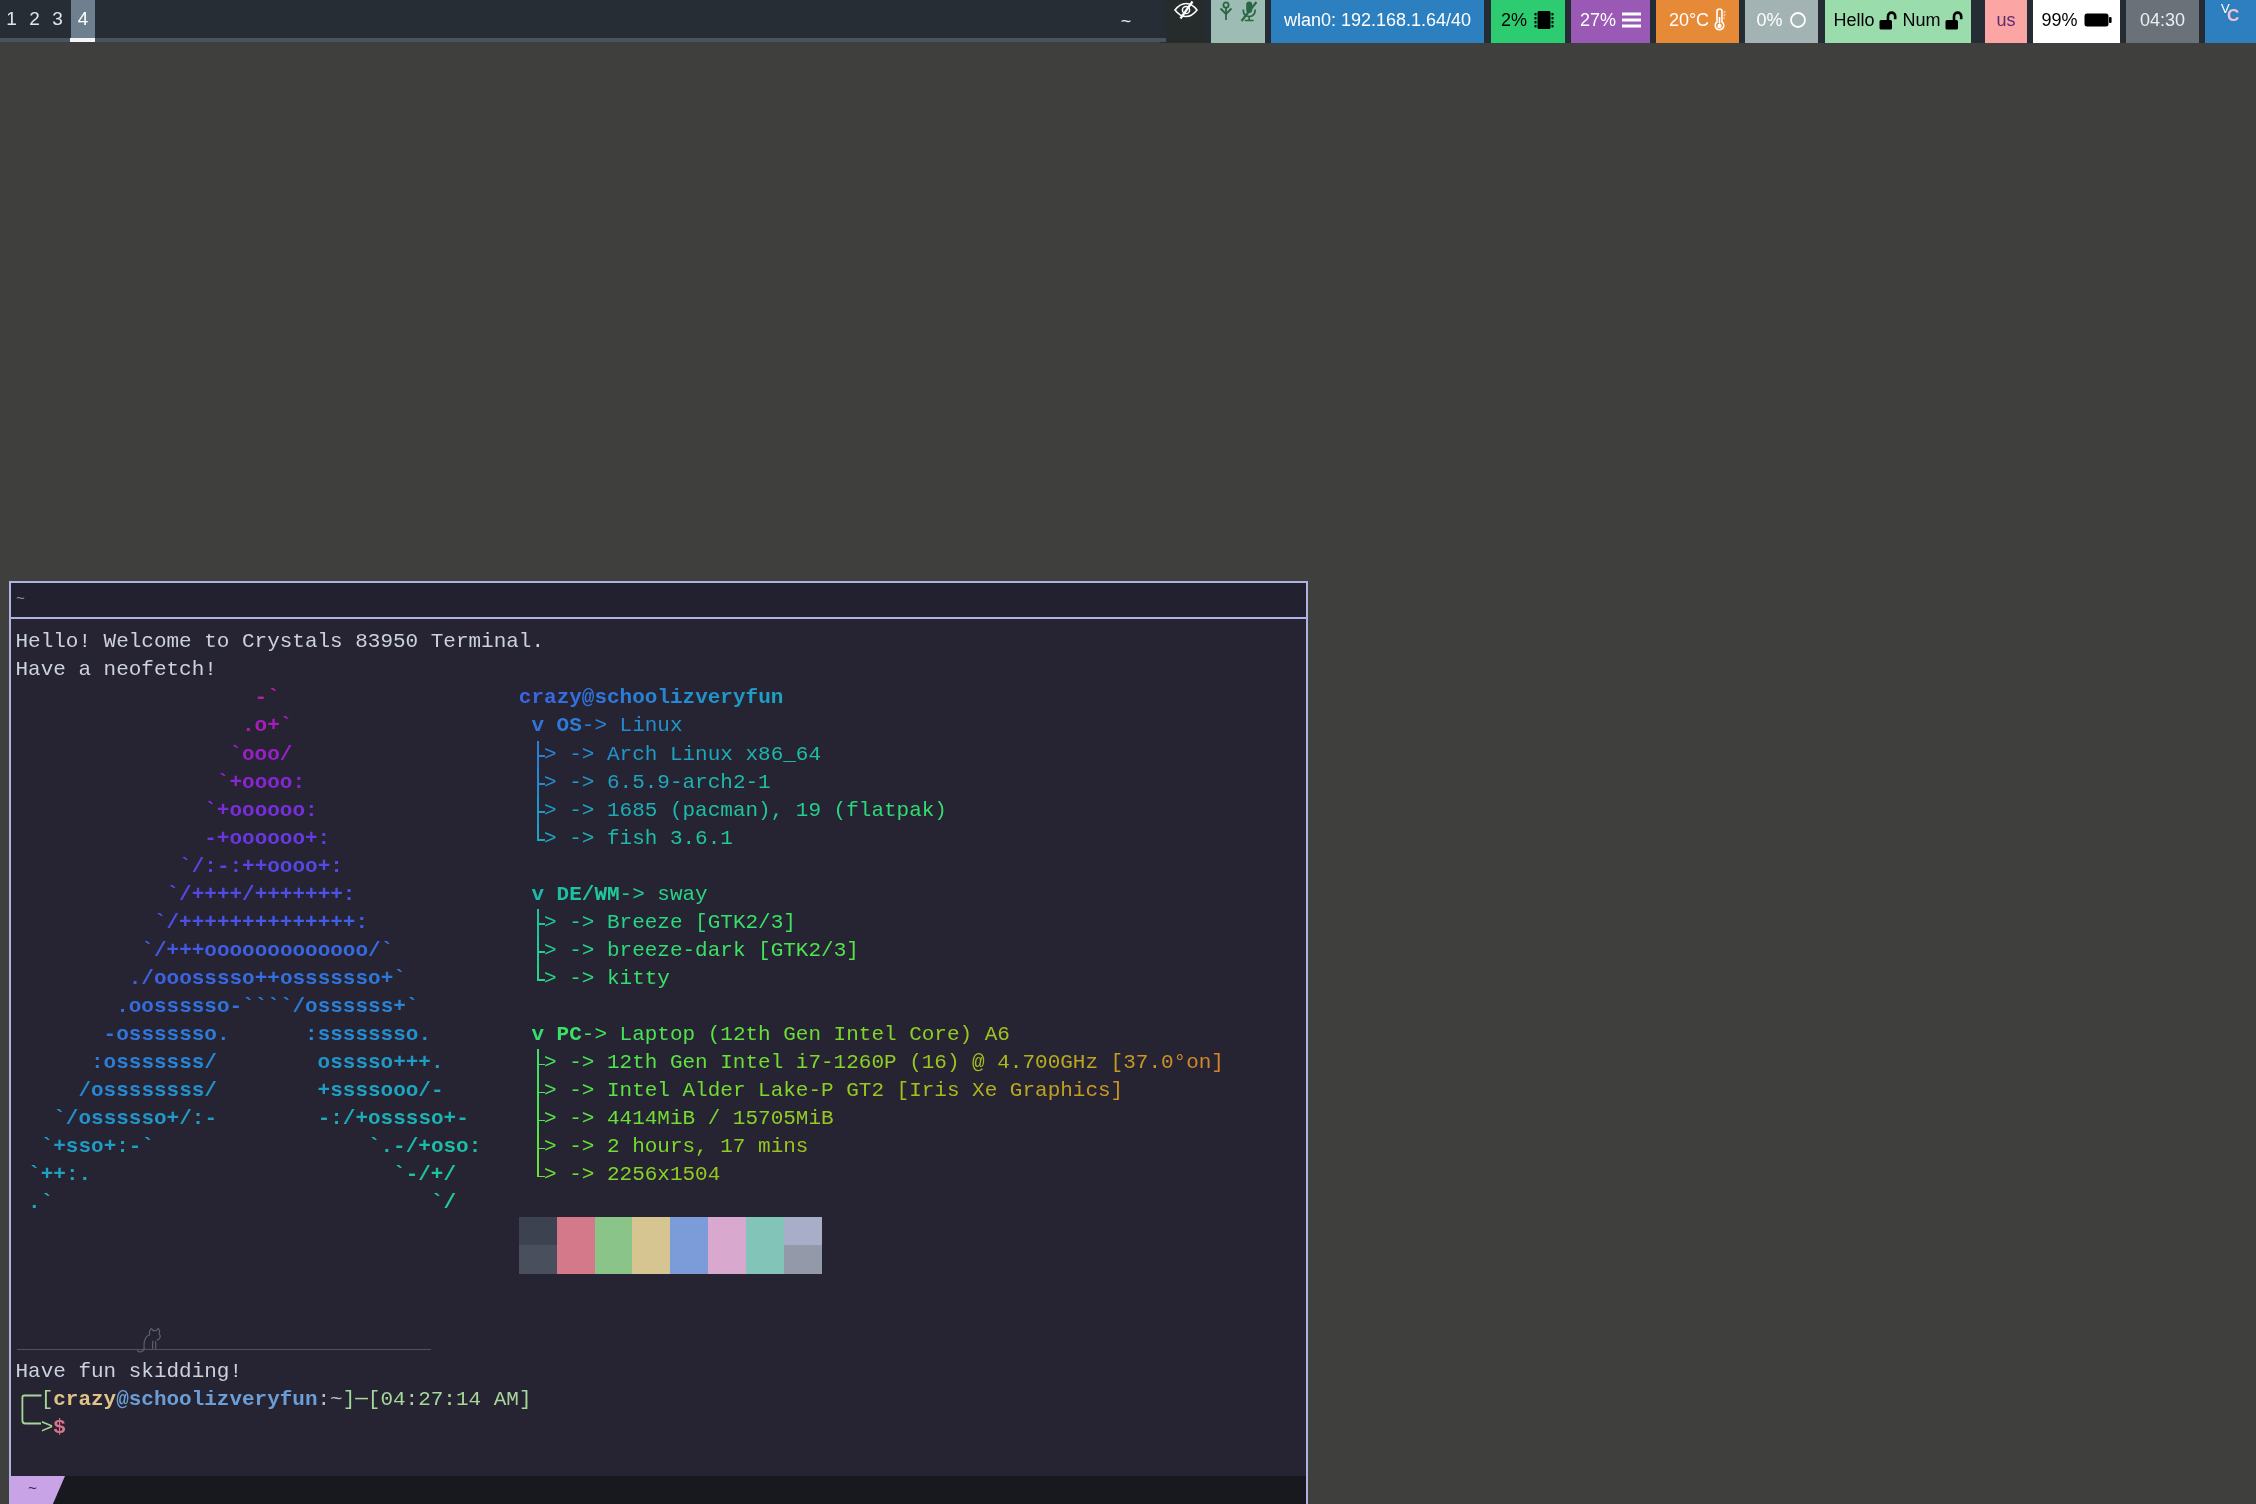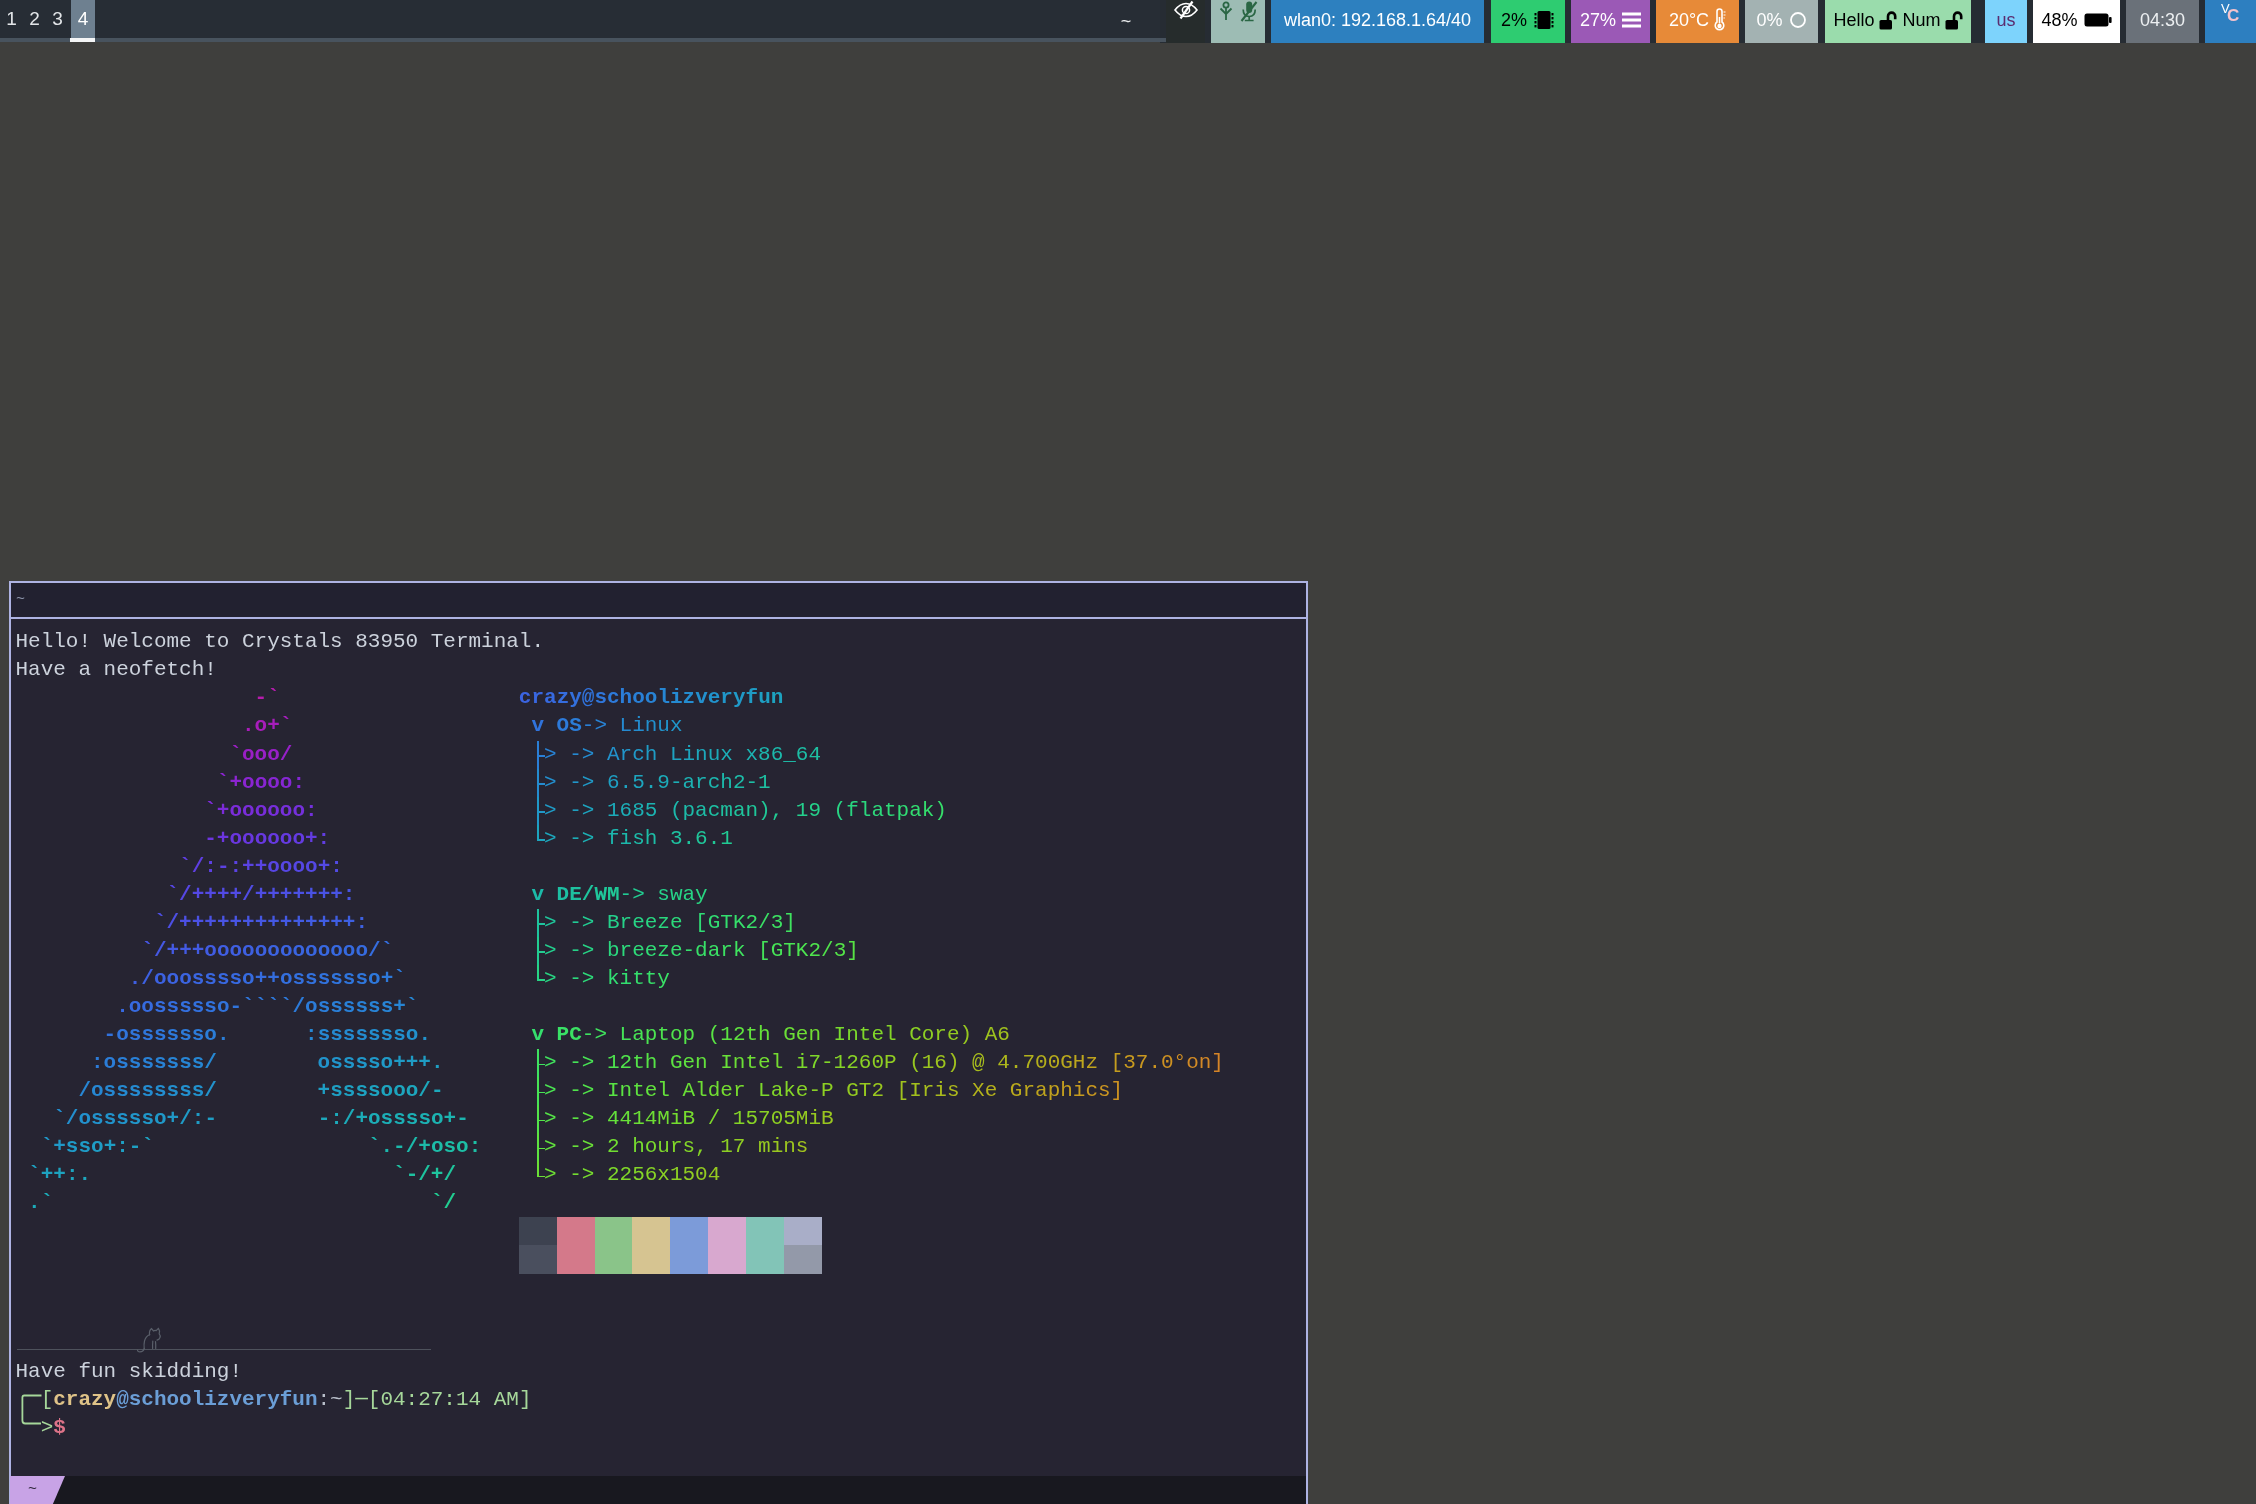--- a/index.html
+++ b/index.html
@@ -72,22 +72,22 @@
 <div class="mod" style="left:1745px;width:73px;background:#a3b2b2"><span class="mt" style="color:#fff">0%</span><span class="ic" style="margin-left:6px"><svg width="18" height="18" viewBox="0 0 18 18">
         <circle cx="9" cy="9" r="7" stroke="#fff" stroke-width="1.8" fill="none"></circle>
       </svg></span></div>
 <div class="mod" style="left:1825px;width:146px;background:#9adcac"><span class="mt" style="color:#000">Hello</span><span class="ic" style="margin-left:4px"><svg width="18" height="21" viewBox="0 0 18 21">
 <rect x="0.5" y="10" width="12.5" height="9.5" rx="1.6" fill="#000"></rect>
 <path d="M9 10 V6.2 a3.6 3.6 0 0 1 7.2 0 V9.2" fill="none" stroke="#000" stroke-width="2.6"></path>
       </svg></span><span class="mt" style="color:#000;margin-left:6px">Num</span><span class="ic" style="margin-left:4px"><svg width="18" height="21" viewBox="0 0 18 21">
 <rect x="0.5" y="10" width="12.5" height="9.5" rx="1.6" fill="#000"></rect>
 <path d="M9 10 V6.2 a3.6 3.6 0 0 1 7.2 0 V9.2" fill="none" stroke="#000" stroke-width="2.6"></path>
       </svg></span></div>
-<div class="mod" style="left:1985px;width:42px;background:#7dd3fc"><span class="mt" style="color:#5b2c6f">us</span></div>
-<div class="mod" style="left:2033px;width:87px;background:#ffffff"><span class="mt" style="color:#000">48%</span><span class="ic" style="margin-left:6px"><svg width="28" height="16" viewBox="0 0 28 16">
+<div class="mod" style="left:1985px;width:42px;background:#fca5a5"><span class="mt" style="color:#5b2c6f">us</span></div>
+<div class="mod" style="left:2033px;width:87px;background:#ffffff"><span class="mt" style="color:#000">99%</span><span class="ic" style="margin-left:6px"><svg width="28" height="16" viewBox="0 0 28 16">
         <g fill="#000">
 <rect x="0.5" y="1.5" width="24" height="13" rx="2.5"></rect>
           <rect x="25" y="5" width="2.6" height="6" rx="1"></rect>
         </g>
       </svg></span></div>
 <div class="mod" style="left:2126px;width:73px;background:#6a7179"><span class="mt" style="color:#eceff1">04:30</span></div>
 <div class="mod" style="left:2205px;width:51px;background:#2d7fc0"><span class="ic"><svg width="26" height="24" viewBox="0 0 26 24">
 <text x="3" y="13" font-family="Liberation Sans" font-size="13" fill="#fff">V</text>
 <text x="9" y="21" font-family="Liberation Sans" font-size="17" font-weight="bold" fill="#f3c3cd">C</text>
       </svg></span></div>

